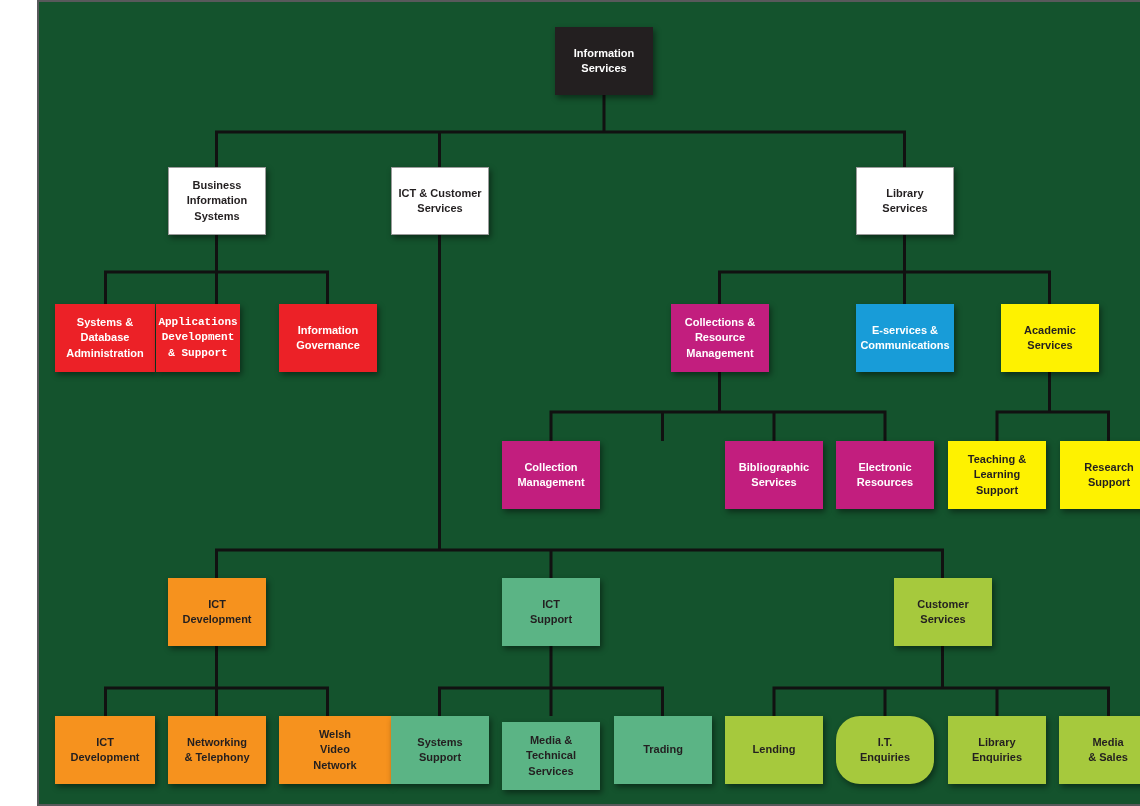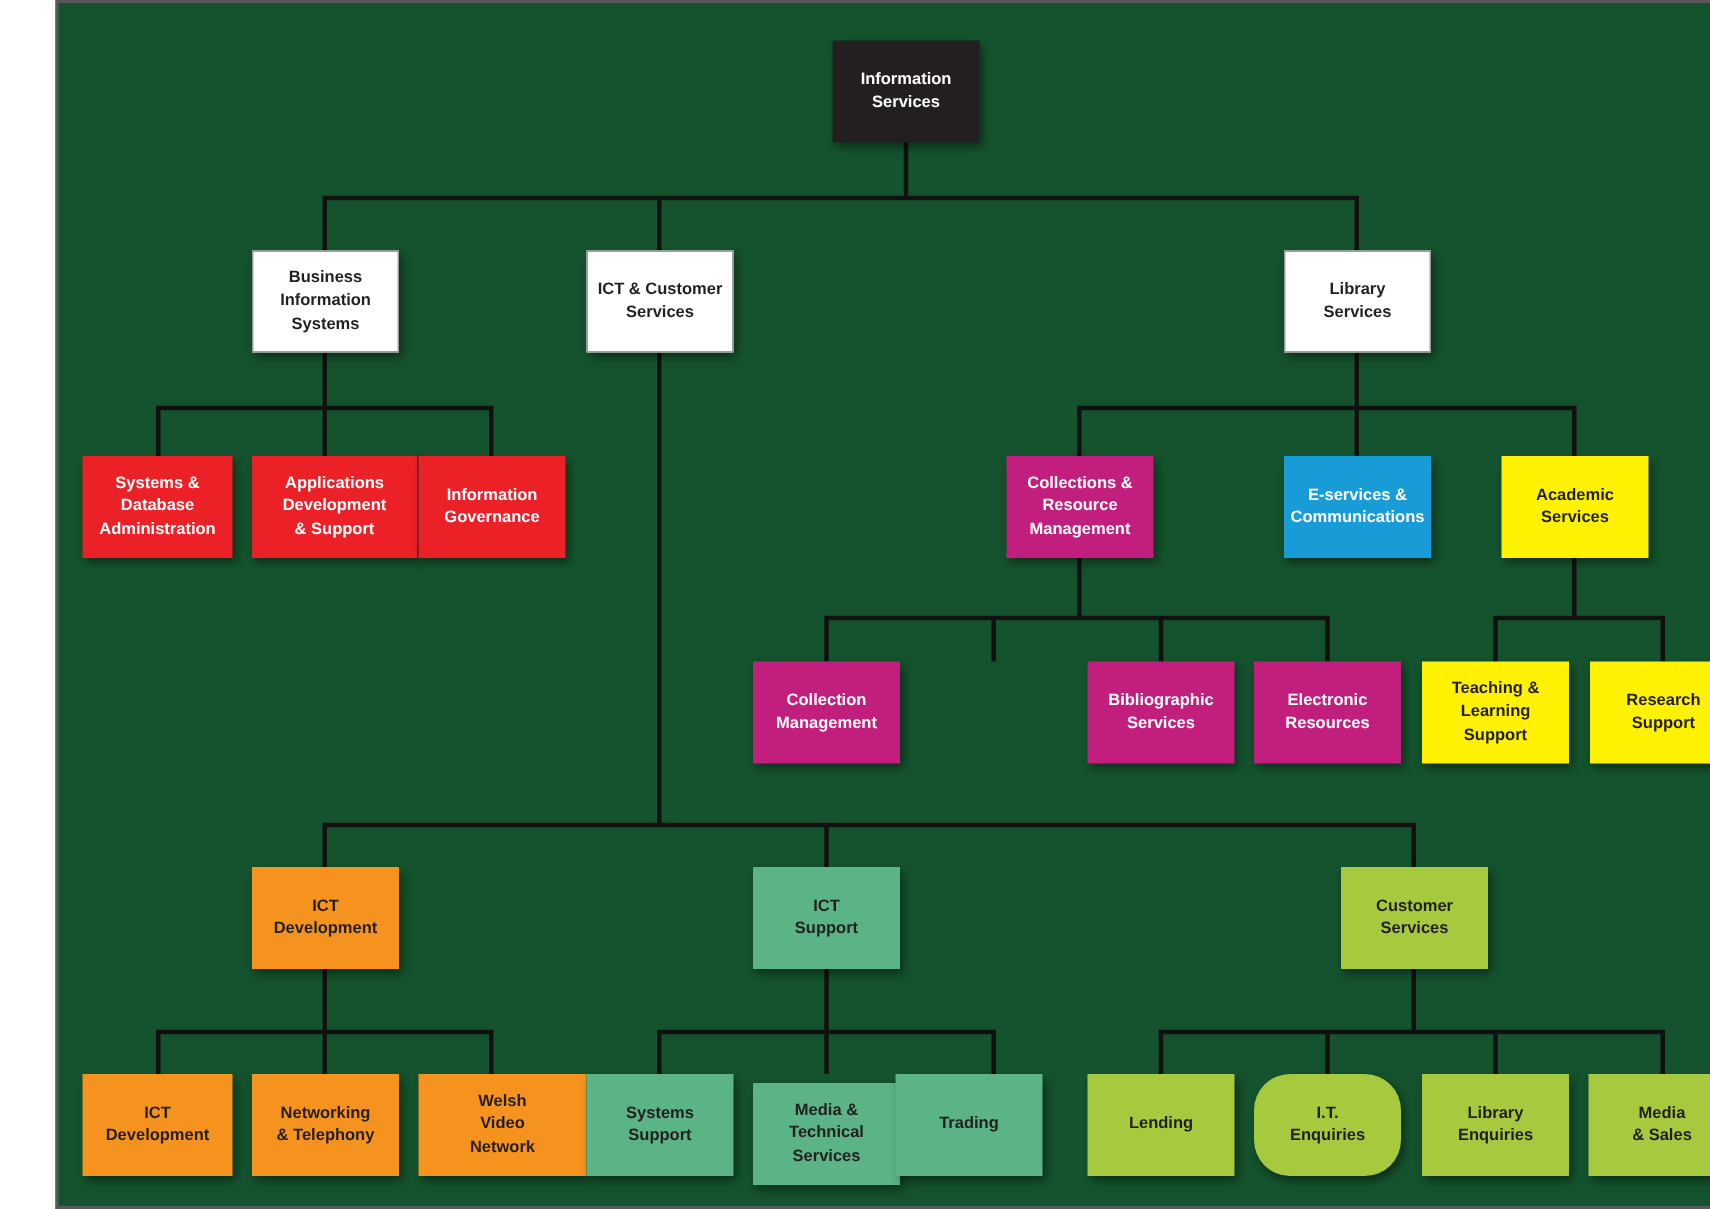--- a/index.html
+++ b/index.html
@@ -51,21 +51,21 @@
 Information
 Systems</div>
   <div class="node" style="left: 352px; top: 165px; width: 98px; height: 68px; background-color: rgb(255, 255, 255); color: rgb(35, 31, 32); border: 1px solid rgb(155, 155, 155);">ICT &amp; Customer
 Services</div>
   <div class="node" style="left: 817px; top: 165px; width: 98px; height: 68px; background-color: rgb(255, 255, 255); color: rgb(35, 31, 32); border: 1px solid rgb(155, 155, 155);">Library
 Services</div>
 
   <div class="node" style="left: 16px; top: 302px; width: 100px; height: 68px; background-color: rgb(236, 33, 39); color: rgb(255, 255, 255);">Systems &amp;
 Database
 Administration</div>
-  <div class="node" style="left: 129px; top: 302px; width: 110px; height: 68px; background-color: rgb(236, 33, 39); color: rgb(255, 255, 255);">Applications
+  <div class="node" style="left: 117px; top: 302px; width: 84px; height: 68px; background-color: rgb(236, 33, 39); color: rgb(255, 255, 255); font-family: Liberation Mono, monospace;">Applications
 Development
 &amp; Support</div>
   <div class="node" style="left: 240px; top: 302px; width: 98px; height: 68px; background-color: rgb(236, 33, 39); color: rgb(255, 255, 255);">Information
 Governance</div>
 
   <div class="node" style="left: 632px; top: 302px; width: 98px; height: 68px; background-color: rgb(194, 30, 126); color: rgb(255, 255, 255);">Collections &amp;
 Resource
 Management</div>
   <div class="node" style="left: 817px; top: 302px; width: 98px; height: 68px; background-color: rgb(24, 156, 216); color: rgb(255, 255, 255);">E-services &amp;
 Communications</div>
@@ -98,21 +98,21 @@
 &amp; Telephony</div>
   <div class="node" style="left: 240px; top: 714px; width: 112px; height: 68px; background-color: rgb(246, 146, 30); color: rgb(35, 31, 32);">Welsh
 Video
 Network</div>
 
   <div class="node" style="left: 352px; top: 714px; width: 98px; height: 68px; background-color: rgb(91, 180, 133); color: rgb(35, 31, 32);">Systems
 Support</div>
   <div class="node" style="left: 463px; top: 720px; width: 98px; height: 68px; background-color: rgb(91, 180, 133); color: rgb(35, 31, 32);">Media &amp;
 Technical
 Services</div>
-  <div class="node" style="left: 558px; top: 714px; width: 98px; height: 68px; background-color: rgb(91, 180, 133); color: rgb(35, 31, 32);">Trading</div>
+  <div class="node" style="left: 575px; top: 714px; width: 98px; height: 68px; background-color: rgb(91, 180, 133); color: rgb(35, 31, 32);">Trading</div>
 
   <div class="node" style="left: 686px; top: 714px; width: 98px; height: 68px; background-color: rgb(166, 201, 61); color: rgb(35, 31, 32);">Lending</div>
   <div class="node" style="left: 797px; top: 714px; width: 98px; height: 68px; background-color: rgb(166, 201, 61); color: rgb(35, 31, 32); border-radius: 24px;">I.T.
 Enquiries</div>
   <div class="node" style="left: 909px; top: 714px; width: 98px; height: 68px; background-color: rgb(166, 201, 61); color: rgb(35, 31, 32);">Library
 Enquiries</div>
   <div class="node" style="left: 1020px; top: 714px; width: 98px; height: 68px; background-color: rgb(166, 201, 61); color: rgb(35, 31, 32);">Media
 &amp; Sales</div>
 
 </div>

